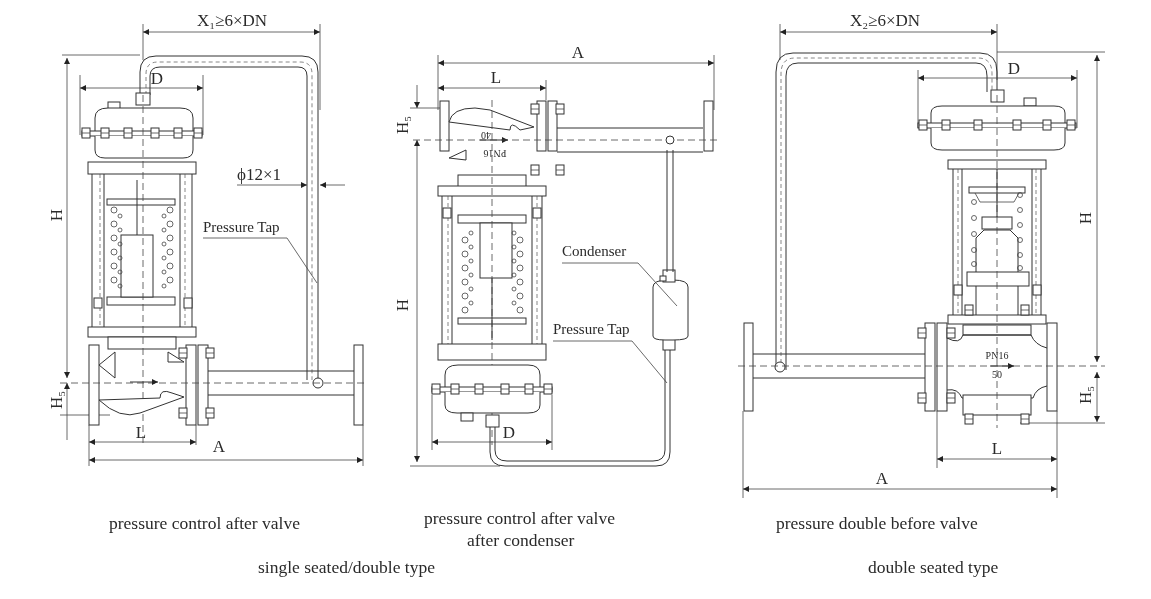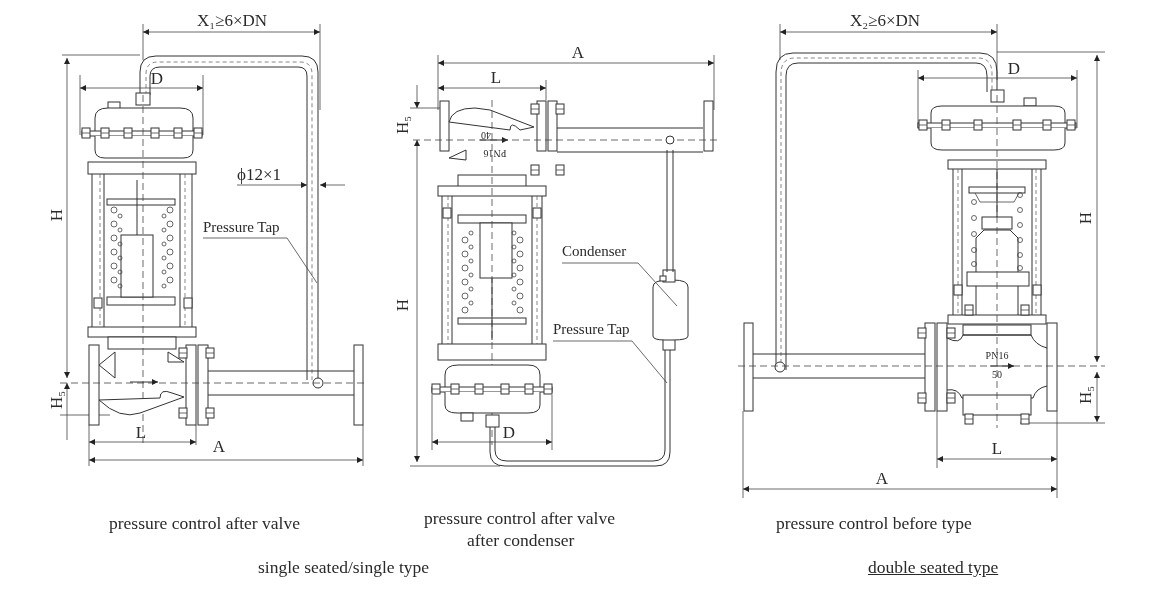--- a/index.html
+++ b/index.html
@@ -373,15 +373,15 @@
     <line x1="937" y1="459" x2="1057" y2="459" class="thin" marker-start="url(#ah)" marker-end="url(#ah)"></line>
     <text x="997" y="454" text-anchor="middle" class="dim">L</text>
     <line x1="743" y1="489" x2="1057" y2="489" class="thin" marker-start="url(#ah)" marker-end="url(#ah)"></line>
     <text x="882" y="484" text-anchor="middle" class="dim">A</text>
   </g>
 </svg>
 
 <div class="cap" style="left:109px; top:513px;">pressure control after valve</div>
 <div class="cap" style="left:424px; top:508px;">pressure control after valve</div>
 <div class="cap" style="left:467px; top:530px;">after condenser</div>
-<div class="cap" style="left:258px; top:557px;">single seated/single type</div>
-<div class="cap" style="left:776px; top:513px;">pressure control before type</div>
-<div class="cap" style="left:868px; top:557px;text-decoration:underline;">double seated type</div>
+<div class="cap" style="left:258px; top:557px;">single seated/double type</div>
+<div class="cap" style="left:776px; top:513px;">pressure double before valve</div>
+<div class="cap" style="left:868px; top:557px;">double seated type</div>
 
 </body></html>

